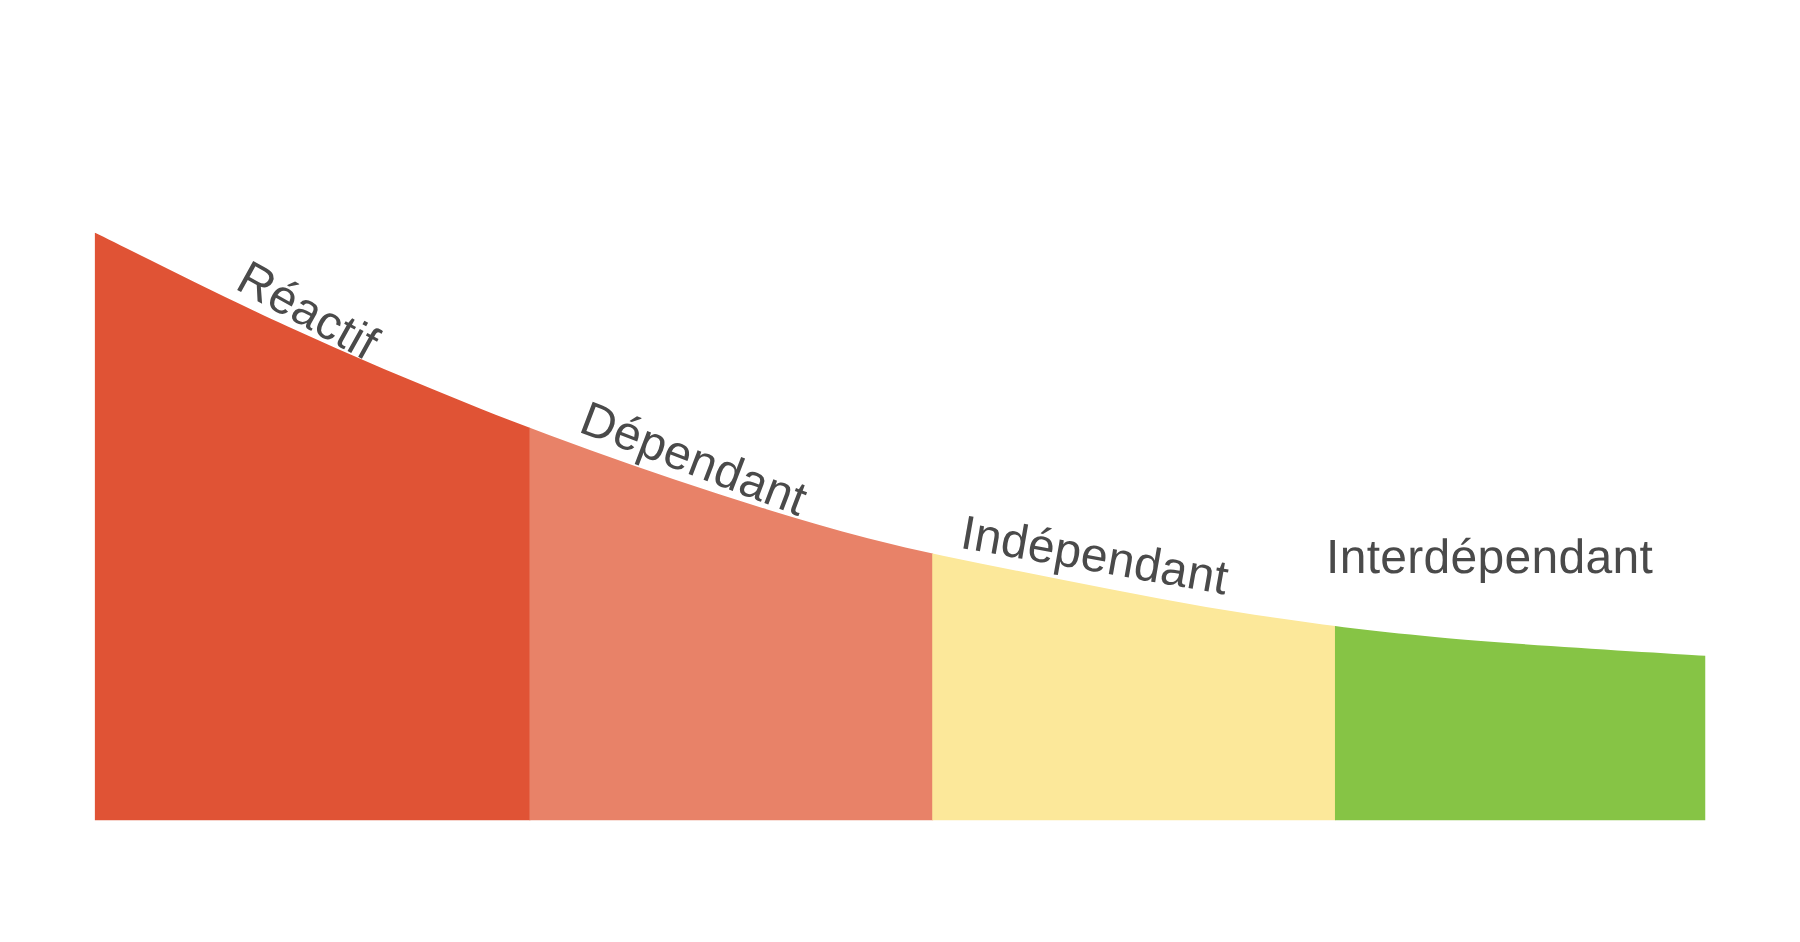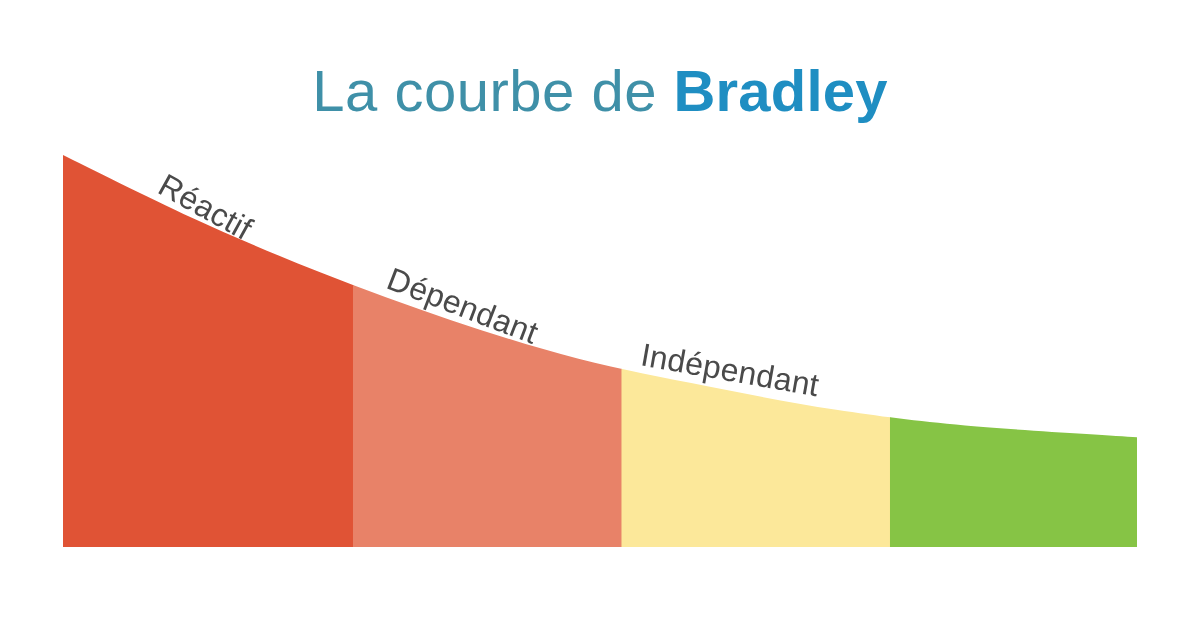--- a/index.html
+++ b/index.html
@@ -74,23 +74,20 @@
   #label-reactif      { left: 152px; top: 162px; font-size: 32px; transform: rotate(29deg); }
   #label-dependant    { left: 382px; top: 258px; font-size: 32px; transform: rotate(21deg); }
   #label-independant  { left: 638px; top: 336px; font-size: 32px; transform: rotate(10deg); }
   #label-interdep     { left: 884px; top: 353px; font-size: 32px; transform: rotate(0deg); }
 </style>
 </head>
 <body>
 
 <div id="infographic" style="background: rgb(255, 255, 255);">
 
-  <div id="title-block">
-    <span class="title-light" style="color: rgb(63, 144, 168);">La courbe de </span><span class="title-bold" style="color: rgb(31, 142, 194);">Bradley</span>
-  </div>
 
   <div id="chart-area">
     <svg id="curve-svg" viewBox="0 0 1200 628" preserveAspectRatio="none">
       <defs>
         <clipPath id="curve-clip">
           <path id="curve-path" d="M 63 155 C 84.48 165.45333333333335, 148.92 198.12000000000003, 191.88 217.72000000000003 C 234.84 237.32000000000002, 277.8 255.61333333333337, 320.76 272.6 C 363.71999999999997 289.5866666666667, 406.68 305.26666666666665, 449.64 319.64 C 492.59999999999997 334.0133333333333, 535.56 347.73333333333335, 578.52 358.84000000000003 C 621.48 369.9466666666667, 664.4399999999999 377.78666666666663, 707.4 386.28 C 750.36 394.7733333333333, 793.3199999999999 403.26666666666665, 836.28 409.8 C 879.24 416.33333333333337, 915.04 420.9066666666667, 965.16 425.48 C 1015.28 430.05333333333334, 1108.36 435.28000000000003, 1137 437.24 L 1137 547 L 63 547 Z"></path>
         </clipPath>
       </defs>
 
       <g clip-path="url(#curve-clip)">
@@ -100,15 +97,16 @@
         <rect id="seg-4" x="889.98" y="135" width="247.61999999999998" height="432" fill="#86C445"></rect>
       </g>
     </svg>
 
     <div class="stage-label" id="label-reactif" style="color: rgb(74, 74, 74); transform: rotate(29deg);">Réactif</div>
 
     <div class="stage-label" id="label-dependant" style="color: rgb(74, 74, 74); transform: rotate(21deg);">Dépendant</div>
 
     <div class="stage-label" id="label-independant" style="color: rgb(74, 74, 74); transform: rotate(10deg);">Indépendant</div>
 
+    <div class="stage-label" id="label-interdep" style="color: rgb(74, 74, 74); transform: rotate(0deg);">Interdépendant</div>
   </div>
 
 </div>
 
 </body></html>

